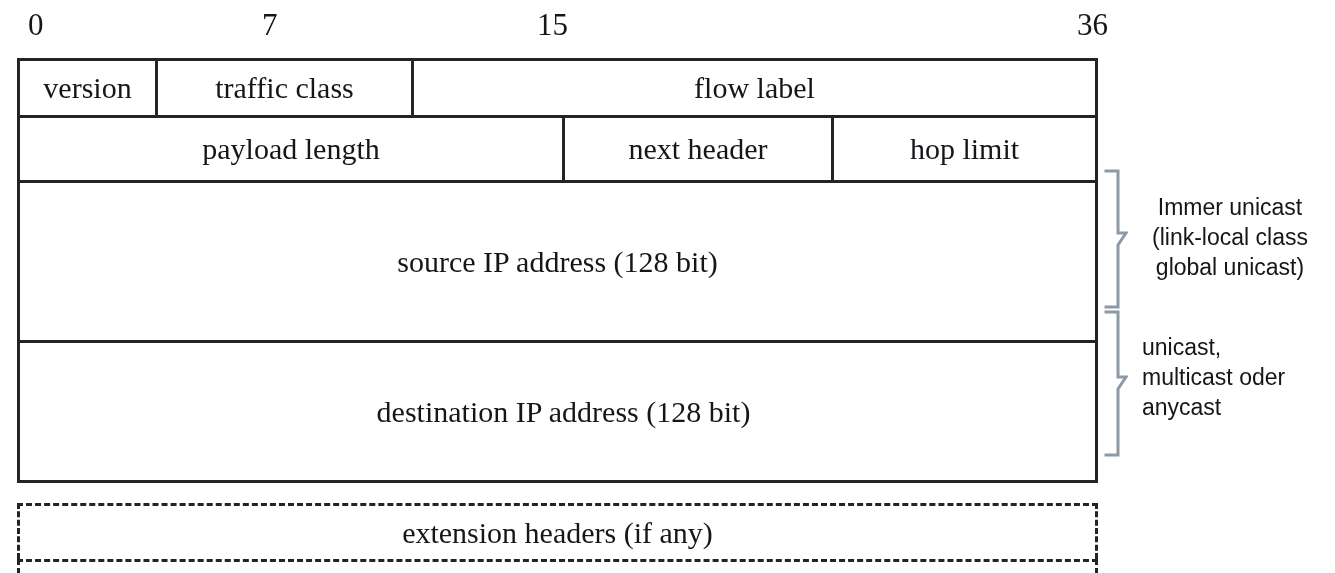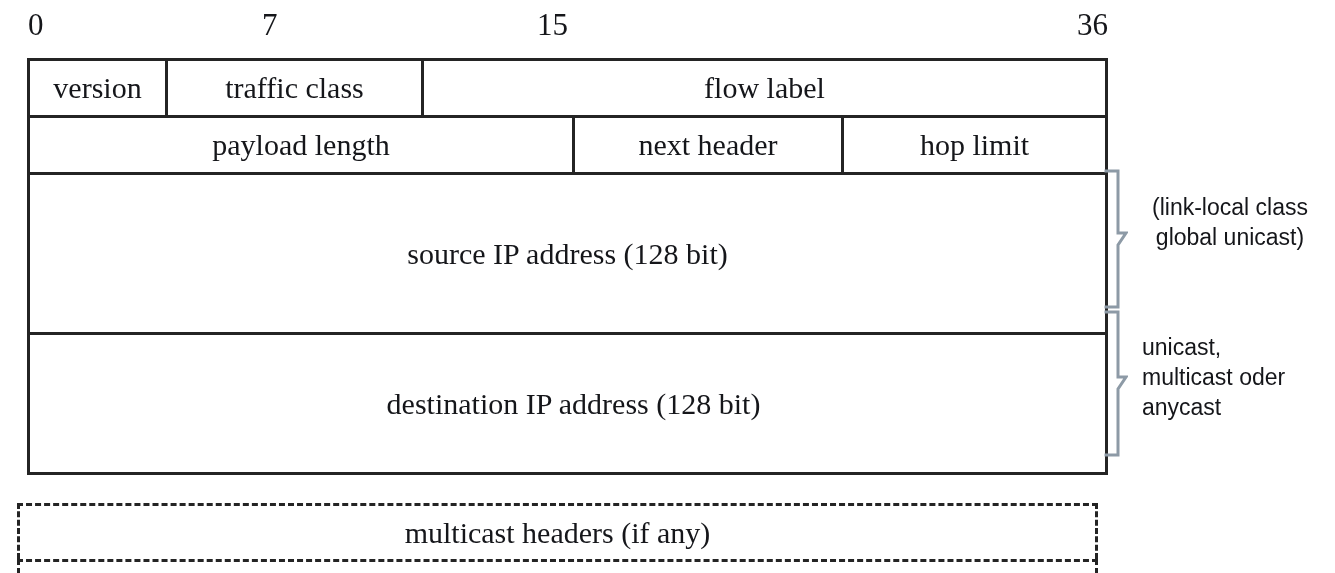--- a/index.html
+++ b/index.html
@@ -38,21 +38,21 @@
     font-family: "Liberation Serif", serif;
     font-size: 31px;
     line-height: 38px;
     color: #15161a;
     white-space: nowrap;
   }
 
   
   .hdr-table {
     position: absolute;
-    left: 27px;
+    left: 17px;
     top: 58px;
     width: 1081px;
     border-left: 3px solid #242424;
     border-top: 3px solid #242424;
     box-sizing: border-box;
   }
   .hdr-row {
     position: relative;
     display: flex;
     border-bottom: 3px solid #242424;
@@ -68,21 +68,21 @@
     font-size: 30px;
     color: #15161a;
     white-space: nowrap;
     overflow: hidden;
   }
   .hdr-cell + .hdr-cell {
     border-left: 3px solid #242424;
   }
 
   .row-1 { height: 57px; }
-  .row-2 { height: 57px; }
+  .row-2 { height: 65px; }
   .row-3 { height: 160px; }
   .row-4 { height: 140px; padding-left: 12px; }
 
   .c-version   { width: 135px; }
   .c-traffic   { width: 256px; }
   .c-flow      { flex: 1 1 auto; }
 
   .c-payload   { width: 542px; }
   .c-nexthdr   { width: 269px; }
   .c-hoplimit  { flex: 1 1 auto; }
@@ -177,37 +177,38 @@
       <div class="hdr-cell c-full">source IP address (128 bit)</div>
     </div>
 
     <div class="hdr-row row-4">
       <div class="hdr-cell c-full">destination IP address (128 bit)</div>
     </div>
 
   </div>
 
   <div class="dash-table">
-    <div class="dash-row dr-1">multicast headers (if any)</div>
+    <div class="dash-row dr-1">extension headers (if any)</div>
     <div class="dash-row dr-2 last">data</div>
   </div>
 
   <div class="brace brace-1">
     <svg viewBox="0 0 24 140" preserveAspectRatio="none" aria-hidden="true">
       <path d="M 2 2 L 14 2 L 14 64 L 22 64 L 14 76 L 14 138 L 2 138" fill="none" stroke="#8d9aa6" stroke-width="3" stroke-linecap="square" stroke-linejoin="miter" vector-effect="non-scaling-stroke"></path>
     </svg>
   </div>
 
   <div class="brace brace-2">
     <svg viewBox="0 0 24 147" preserveAspectRatio="none" aria-hidden="true">
       <path d="M 2 2 L 14 2 L 14 67 L 22 67 L 14 79 L 14 145 L 2 145" fill="none" stroke="#8d9aa6" stroke-width="3" stroke-linecap="square" stroke-linejoin="miter" vector-effect="non-scaling-stroke"></path>
     </svg>
   </div>
 
   <div class="annot annot-1">
+    <span>Immer unicast</span>
     <span>(link-local class</span>
     <span> global unicast)</span>
   </div>
 
   <div class="annot annot-2">
     <span>unicast,</span>
     <span>multicast oder</span>
     <span>anycast</span>
   </div>
 

